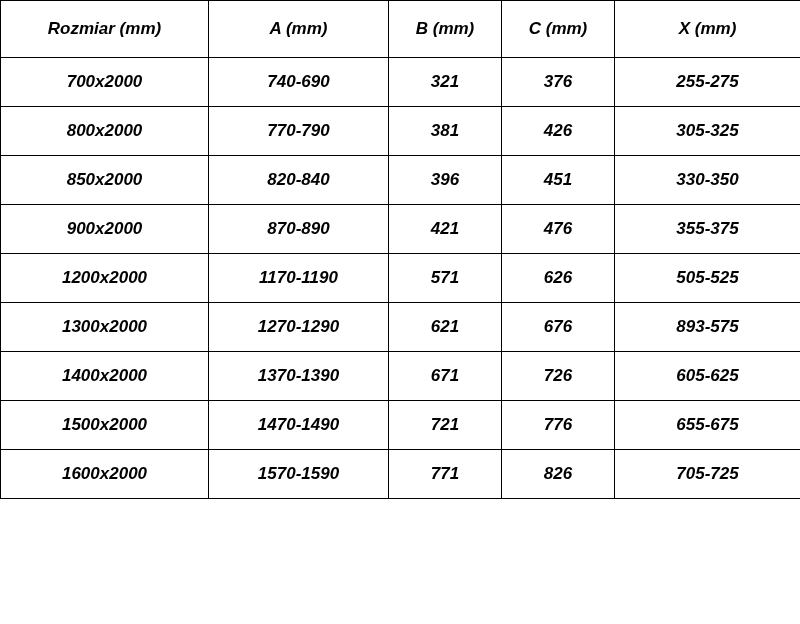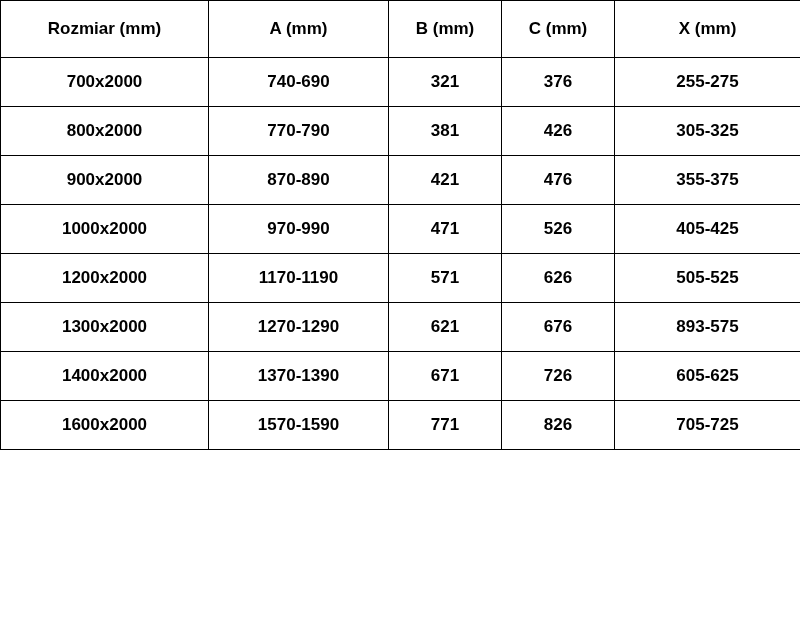--- a/index.html
+++ b/index.html
@@ -11,20 +11,21 @@
     width: 800px;
     height: 624px;
     font-family: "Liberation Sans", sans-serif;
     color: #000000;
     overflow: hidden;
   }
   .table-wrap {
     width: 800px;
     height: 624px;
     box-sizing: border-box;
+    font-style: italic;
   }
   table.size-table {
     width: 800px;
     border-collapse: collapse;
     table-layout: fixed;
   }
   table.size-table th,
   table.size-table td {
     border: 1px solid #000000;
     text-align: center;
@@ -81,32 +82,32 @@
         <td>255-275</td>
       </tr>
       <tr>
         <td>800x2000</td>
         <td>770-790</td>
         <td>381</td>
         <td>426</td>
         <td>305-325</td>
       </tr>
       <tr>
+        <td>850x2000</td>
+        <td>820-840</td>
+        <td>396</td>
+        <td>451</td>
+        <td>330-350</td>
+      </tr>
+      <tr>
         <td>900x2000</td>
         <td>870-890</td>
         <td>421</td>
         <td>476</td>
         <td>355-375</td>
-      </tr>
-      <tr>
-        <td>1000x2000</td>
-        <td>970-990</td>
-        <td>471</td>
-        <td>526</td>
-        <td>405-425</td>
       </tr>
       <tr>
         <td>1200x2000</td>
         <td>1170-1190</td>
         <td>571</td>
         <td>626</td>
         <td>505-525</td>
       </tr>
       <tr>
         <td>1300x2000</td>
@@ -116,20 +117,27 @@
         <td>893-575</td>
       </tr>
       <tr>
         <td>1400x2000</td>
         <td>1370-1390</td>
         <td>671</td>
         <td>726</td>
         <td>605-625</td>
       </tr>
       <tr>
+        <td>1500x2000</td>
+        <td>1470-1490</td>
+        <td>721</td>
+        <td>776</td>
+        <td>655-675</td>
+      </tr>
+      <tr>
         <td>1600x2000</td>
         <td>1570-1590</td>
         <td>771</td>
         <td>826</td>
         <td>705-725</td>
       </tr>
     </tbody>
   </table>
 </div>
 

